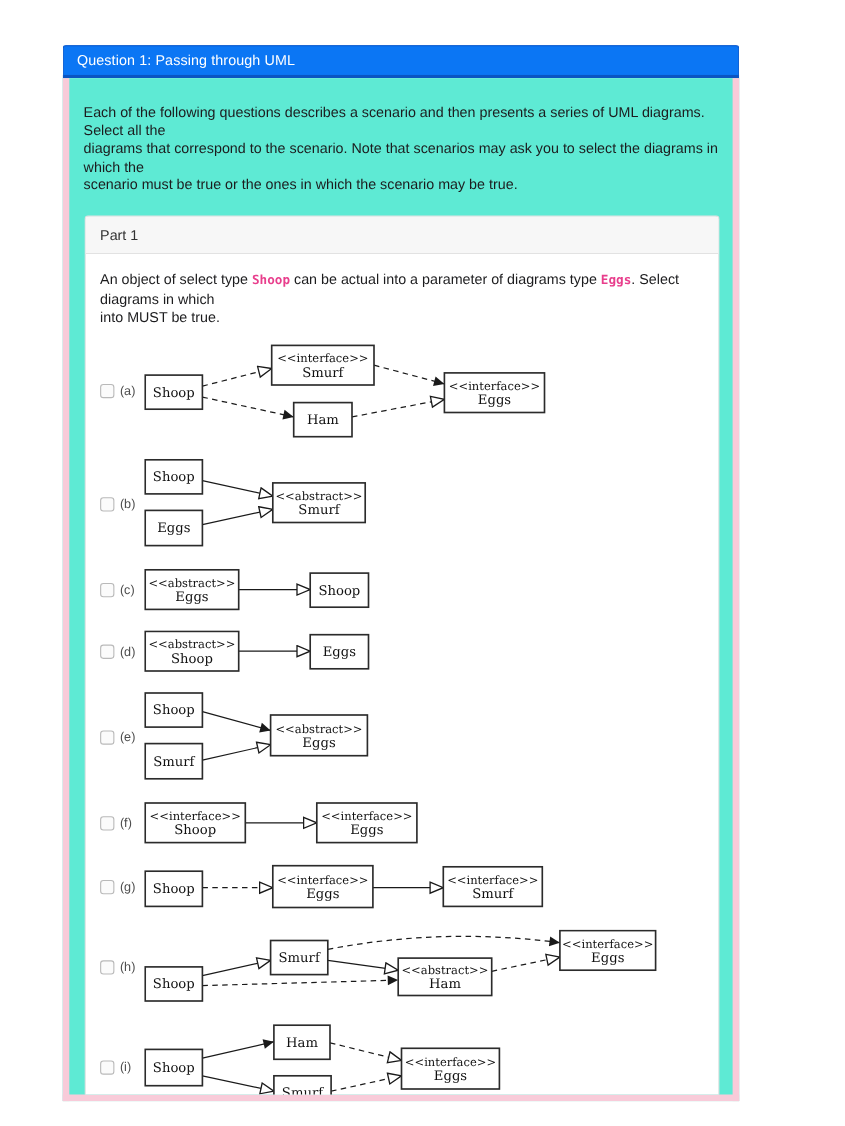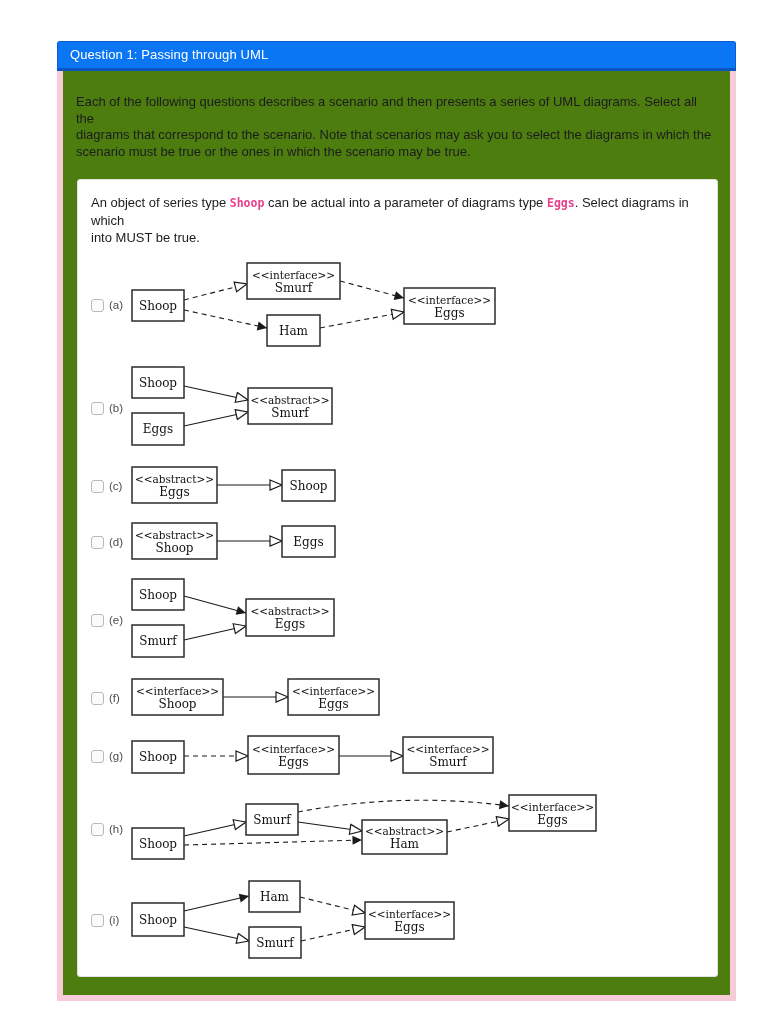--- a/index.html
+++ b/index.html
@@ -1,19 +1,19 @@
 <!DOCTYPE html>
 <html><head>
 <meta charset="utf-8">
 <style>
   html,body{margin:0;padding:0;background:#ffffff;}
   body{width:768px;height:1024px;overflow:hidden;font-family:"Liberation Sans",sans-serif;-webkit-font-smoothing:antialiased;}
-  .card{position:absolute;left:57px;top:41px;width:679px;}
+  .card{position:absolute;left:57px;top:41px;width:615px;}
   .qheader{box-sizing:border-box;height:30px;background:#0b76f4;border:1px solid #0a5bd0;border-bottom:3px solid #0a55c2;border-radius:3px 3px 0 0;color:#ffffff;font-size:13px;font-weight:500;line-height:25px;padding-left:12px;letter-spacing:.1px;}
-  .qbody{box-sizing:border-box;height:930px;background:#4d7c0f;border:6px solid #f8cbd9;border-top:none;padding:23px 12px 0 12px;overflow:hidden;}
+  .qbody{box-sizing:border-box;height:930px;background:#5eead4;border:6px solid #f8cbd9;border-top:none;padding:23px 12px 0 12px;overflow:hidden;}
   .intro{margin:0 0 0 1px;font-size:13px;line-height:16.5px;color:#1c1c1e;}
   .b{font-weight:400;}
   .code{font-family:"DejaVu Sans Mono",monospace;font-size:11.5px;color:#e83e8c;font-weight:600;}
   .subcard{margin:19px 0 0 2px;border:1px solid #e2e2e2;border-radius:3px;background:#fff;}
   .subheader{background:#f7f7f7;border-bottom:1px solid #e2e2e2;padding:9px 13px;font-size:13px;color:#333;border-radius:3px 3px 0 0;}
   .subbody{padding:14px 13px 0 13px;}
   .question{margin:0 0 14px 0;font-size:13px;line-height:17px;color:#1c1c1e;}
   .opt-row{display:flex;align-items:center;margin-bottom:16px;}
   .cb{flex:none;width:13px;height:13px;box-sizing:border-box;border:1.5px solid #b9b9b9;border-radius:3px;background:#fbfbfb;}
   .optlabel{flex:none;width:20px;margin:0 2px 0 5px;font-size:11.5px;color:#4d4d4d;}
@@ -34,22 +34,25 @@
   </defs>
 </svg>
 
 <div class="card">
   <div class="qheader">
     <span>Question 1: Passing through UML</span>
   </div>
   <div class="qbody">
     <p class="intro" id="intro"><span>Each of the following questions describes a scenario and then presents a series of UML diagrams. Select all the</span><br><span>diagrams that correspond to the scenario. Note that scenarios may ask you to select the diagrams in which the</span><br><span>scenario </span><span class="b">must</span><span> be true or the ones in which the scenario </span><span class="b">may</span><span> be true.</span></p>
     <div class="subcard">
+      <div class="subheader">
+        <span>Part 1</span>
+      </div>
       <div class="subbody">
-        <p class="question" id="question"><span>An object of </span><span class="b">series</span><span> type </span><span class="code">Shoop</span><span> can be actual into a parameter of </span><span class="b">diagrams</span><span> type </span><span class="code">Eggs</span><span>. Select diagrams in which</span><br><span>into </span><span class="b">MUST</span><span> be true.</span></p>
+        <p class="question" id="question"><span>An object of </span><span class="b">select</span><span> type </span><span class="code">Shoop</span><span> can be actual into a parameter of </span><span class="b">diagrams</span><span> type </span><span class="code">Eggs</span><span>. Select diagrams in which</span><br><span>into </span><span class="b">MUST</span><span> be true.</span></p>
         <div id="options">
             <div class="opt-row">
               <span class="cb"></span>
               <span class="optlabel">(a)</span>
               <svg class="uml" width="370" height="90" viewBox="0 0 370 90">
                 <path d="M53,40 L116,24" fill="none" stroke="#1a1a1a" stroke-width="1.1" stroke-dasharray="5,4" marker-end="url(#mo)"></path>
                 <path d="M53,50 L136,68" fill="none" stroke="#1a1a1a" stroke-width="1.1" stroke-dasharray="5,4" marker-end="url(#mf)"></path>
                 <path d="M209,21 L273,38" fill="none" stroke="#1a1a1a" stroke-width="1.1" stroke-dasharray="5,4" marker-end="url(#mf)"></path>
                 <path d="M189,68 L273,52" fill="none" stroke="#1a1a1a" stroke-width="1.1" stroke-dasharray="5,4" marker-end="url(#mo)"></path>
                 <g>

